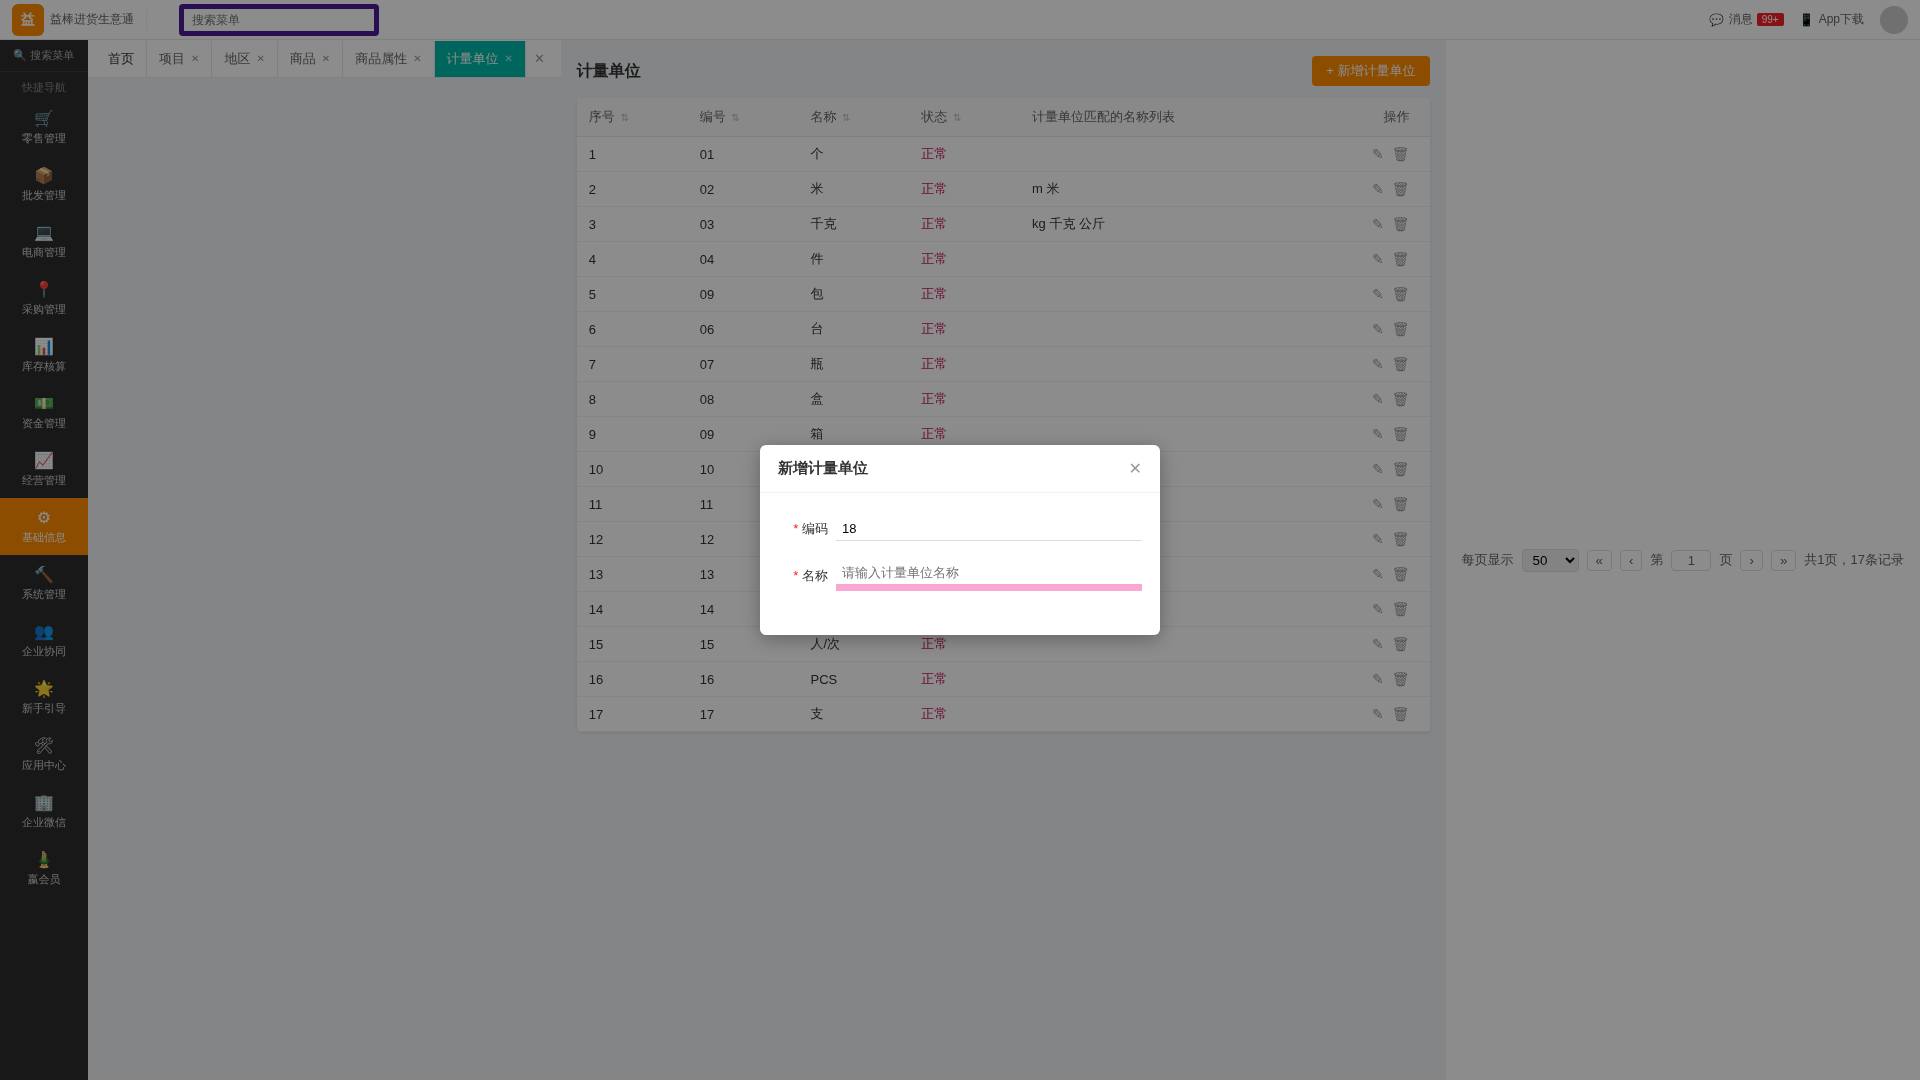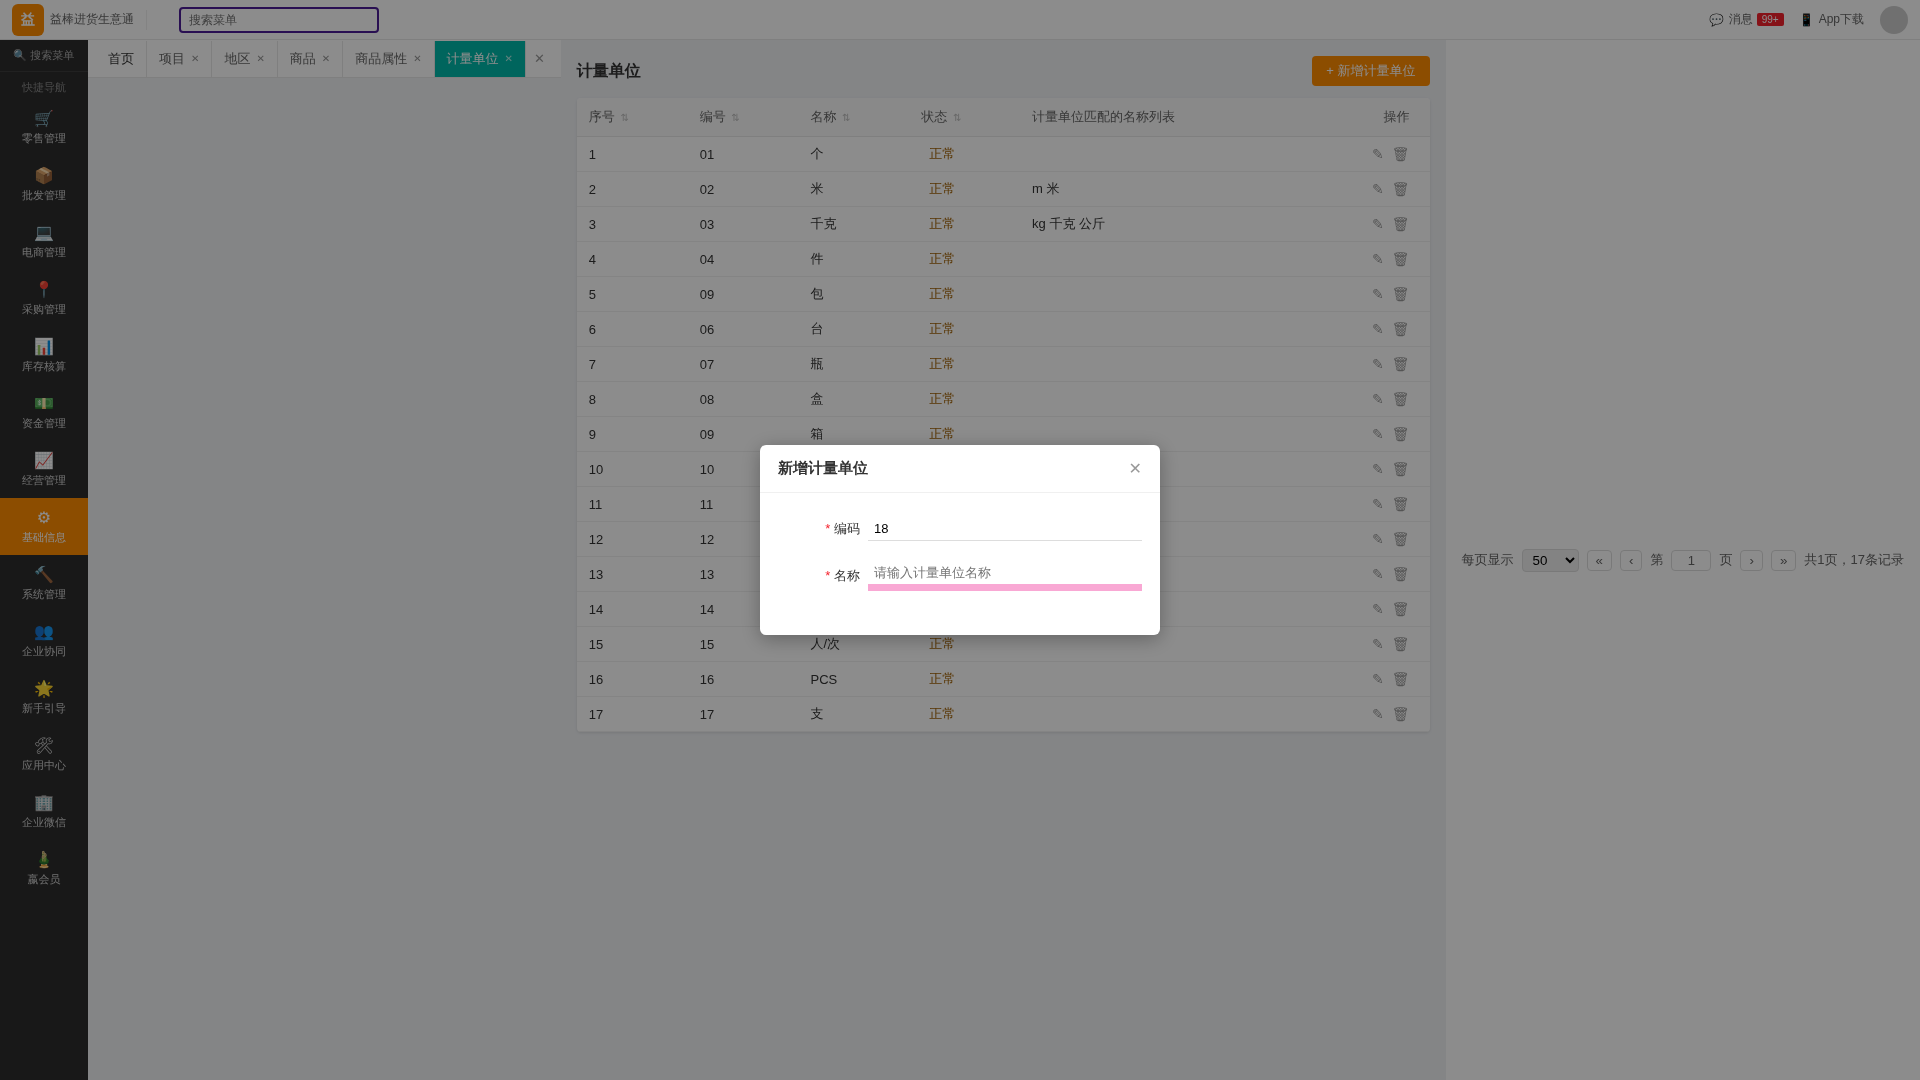--- a/index.html
+++ b/index.html
@@ -12,21 +12,21 @@
     .sidebar { width: 88px; background: #2d2d2d; display: flex; flex-direction: column; color: #ccc; }
     .content-area { flex: 1; display: flex; flex-direction: row; background: #f0f2f5; }
     .tab-bar { background: #fff; display: flex; align-items: center; border-bottom: 1px solid #e8e8e8; padding: 0 8px; height: 38px; }
     .main-content { flex: 1; padding: 16px; overflow: auto; }
 
     
     .logo-area { display: flex; align-items: center; gap: 6px; min-width: 88px; }
     .logo-icon { width: 32px; height: 32px; background: #ff8c00; border-radius: 6px; display: flex; align-items: center; justify-content: center; color: #fff; font-weight: bold; font-size: 14px; }
     .logo-text { font-size: 12px; color: #666; }
     .top-search { flex: 1; margin: 0 20px; }
-    .top-search input { width: 200px; border: 2px solid #4c1d95; border-radius: 4px; padding: 4px 8px; font-size: 12px; }
+    .top-search input { width: 200px; border: 5px solid #4c1d95; border-radius: 4px; padding: 4px 8px; font-size: 12px; }
     .top-nav-right { display: flex; align-items: center; gap: 16px; margin-left: auto; }
     .top-nav-item { font-size: 12px; color: #666; cursor: pointer; display: flex; align-items: center; gap: 4px; }
     .badge { background: #f5222d; color: #fff; border-radius: 2px; padding: 1px 5px; font-size: 10px; }
     .avatar { width: 28px; height: 28px; background: #ccc; border-radius: 50%; }
 
     
     .sidebar-item { padding: 10px 4px; text-align: center; font-size: 11px; cursor: pointer; color: #ccc; }
     .sidebar-item.active { background: #ff8c00; color: #fff; }
     .sidebar-item .icon { font-size: 16px; margin-bottom: 3px; }
 
@@ -42,37 +42,37 @@
     .page-title { font-size: 16px; font-weight: bold; color: #333; }
     .btn-add { background: #ff8c00; color: #fff; border: none; border-radius: 4px; padding: 6px 14px; cursor: pointer; font-size: 13px; }
 
     
     .table-wrap { background: #fff; border-radius: 4px; overflow: hidden; box-shadow: 0 1px 3px rgba(0,0,0,0.1); }
     table { width: 100%; border-collapse: collapse; }
     thead tr { background: #fafafa; }
     thead th { padding: 10px 12px; text-align: left; font-size: 13px; font-weight: normal; color: #666; border-bottom: 1px solid #e8e8e8; white-space: nowrap; }
     tbody tr { border-bottom: 1px solid #f0f0f0; }
     tbody td { padding: 8px 12px; font-size: 13px; }
-    .status-normal { color: #a16207; margin-left: 8px; }
+    .status-normal { color: #be185d; }
     .action-btns { display: flex; gap: 8px; }
     .action-btn { color: #999; cursor: pointer; font-size: 14px; }
 
     
     .pagination { display: flex; align-items: center; justify-content: flex-end; padding: 12px 16px; background: #fff; gap: 8px; font-size: 13px; color: #666; }
     .pagination select { border: 1px solid #ddd; border-radius: 4px; padding: 2px 6px; }
     .pagination-btn { border: 1px solid #ddd; background: #fff; border-radius: 4px; padding: 2px 8px; cursor: pointer; color: #666; }
     .page-num { border: 1px solid #ddd; border-radius: 4px; padding: 2px 8px; min-width: 40px; text-align: center; background: #fff; }
 
     
     .modal-overlay { position: fixed; top: 0; left: 0; width: 100%; height: 100%; background: rgba(0,0,0,0.45); display: flex; align-items: center; justify-content: center; z-index: 1000; }
     .modal { background: #fff; border-radius: 6px; width: 400px; box-shadow: 0 4px 20px rgba(0,0,0,0.3); }
     .modal-header { display: flex; align-items: flex-end; justify-content: space-between; padding: 14px 18px; border-bottom: 1px solid #f0f0f0; }
     .modal-title { font-size: 15px; font-weight: bold; color: #333; }
     .modal-close { cursor: pointer; color: #999; font-size: 16px; }
-    .modal-body { padding: 24px 18px; margin-left: 32px; }
+    .modal-body { padding: 24px 18px; }
     .form-row { display: flex; align-items: center; margin-bottom: 20px; gap: 8px; }
     .form-label { width: 50px; text-align: right; font-size: 13px; color: #333; }
     .form-input { flex: 1; border: none; border-bottom: 1px solid #ddd; padding: 4px 6px; font-size: 13px; outline: none; }
     .form-input.active-border { border-bottom: 7px solid #f9a8d4; }
     .modal-footer { display: flex; align-items: center; justify-content: center; gap: 12px; padding: 14px 18px; border-top: 1px solid #f0f0f0; }
     .btn-cancel { border: 1px solid #ddd; background: #fff; border-radius: 4px; padding: 6px 18px; cursor: pointer; font-size: 13px; color: #666; }
     .btn-save { border: 1px solid #ff8c00; background: #fff; color: #ff8c00; border-radius: 4px; padding: 6px 18px; cursor: pointer; font-size: 13px; }
     .btn-save-new { background: #ff8c00; color: #fff; border: none; border-radius: 4px; padding: 6px 18px; cursor: pointer; font-size: 13px; }
 
     .sort-icon { font-size: 10px; color: #bbb; margin-left: 2px; }

